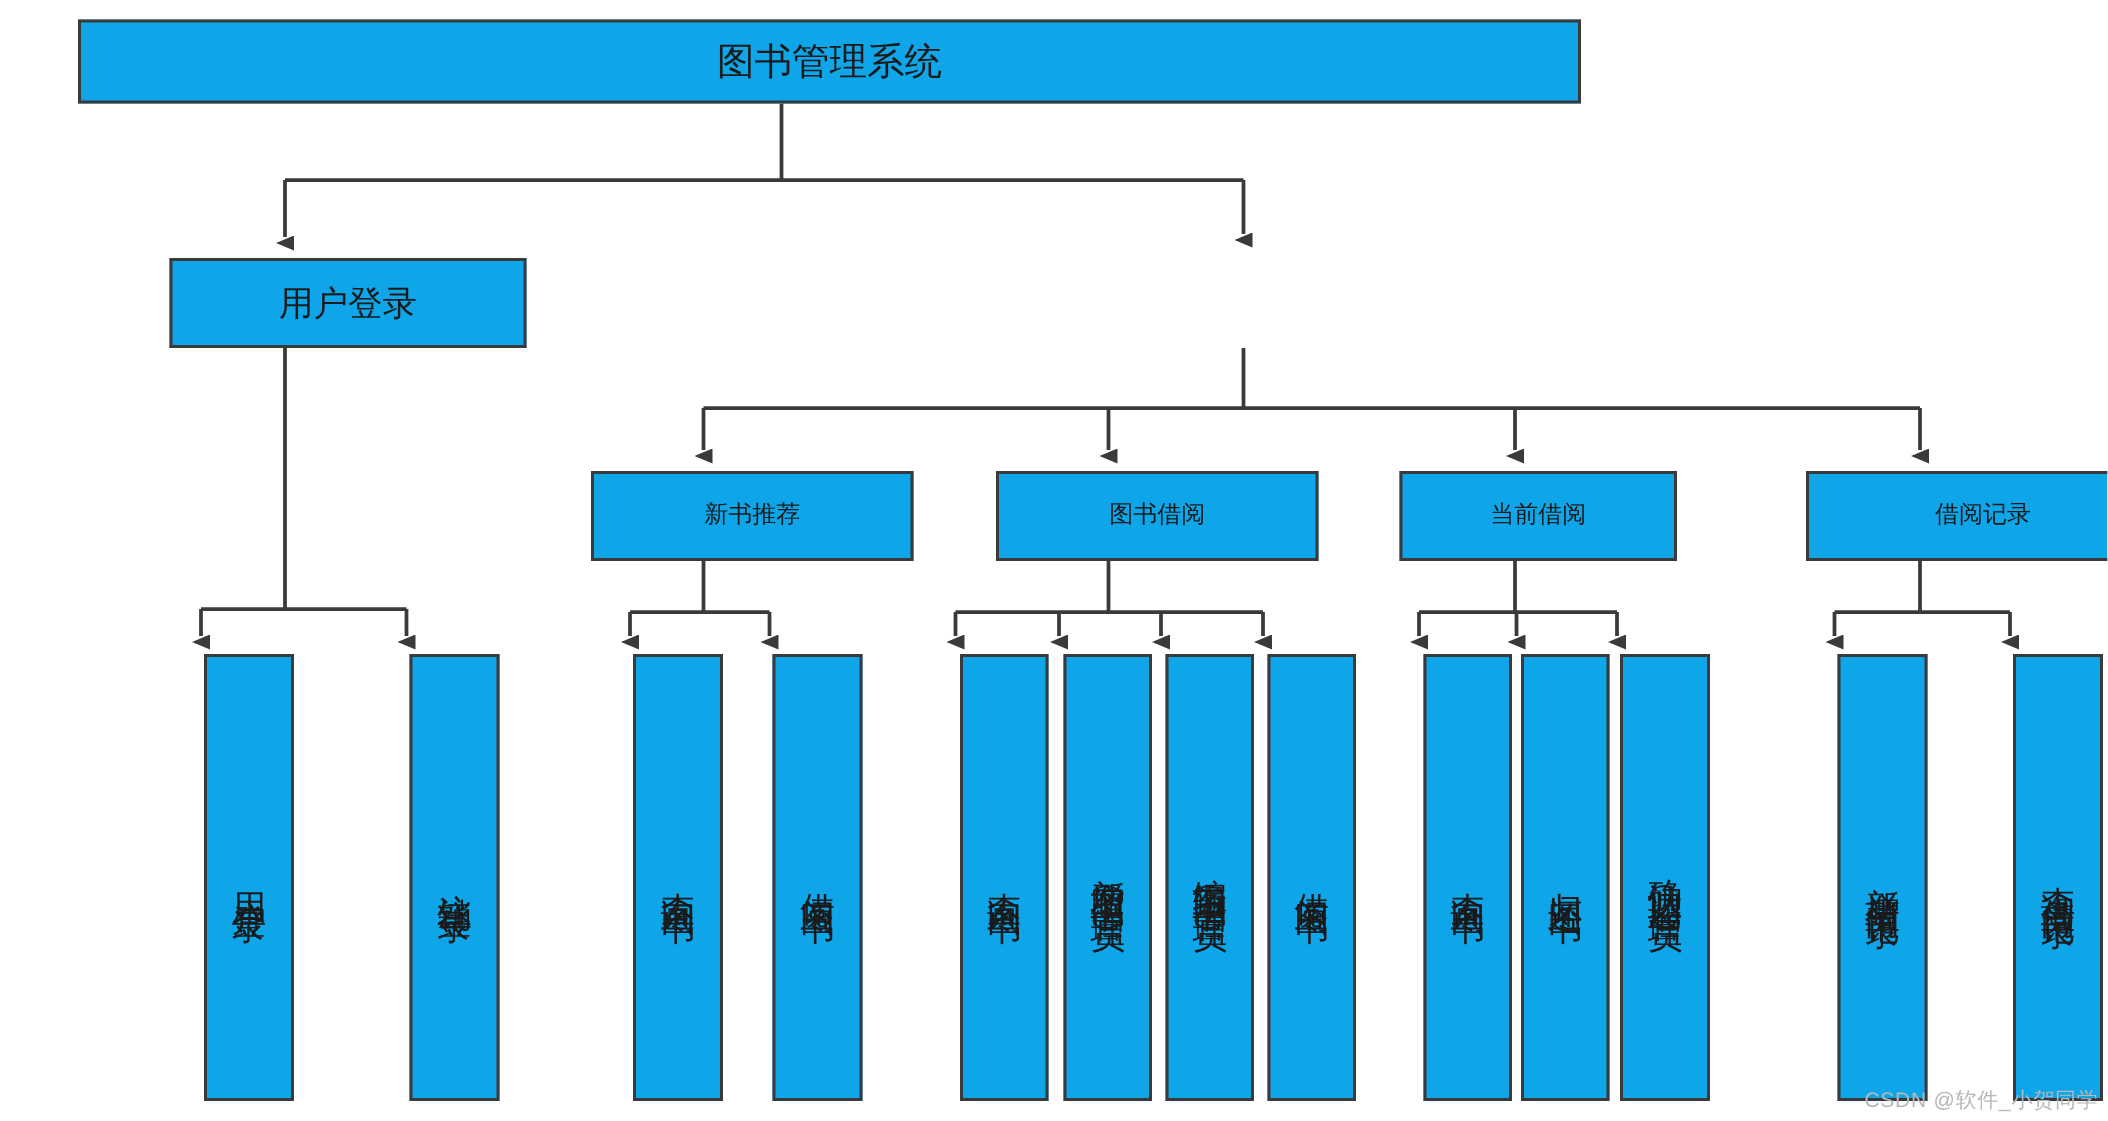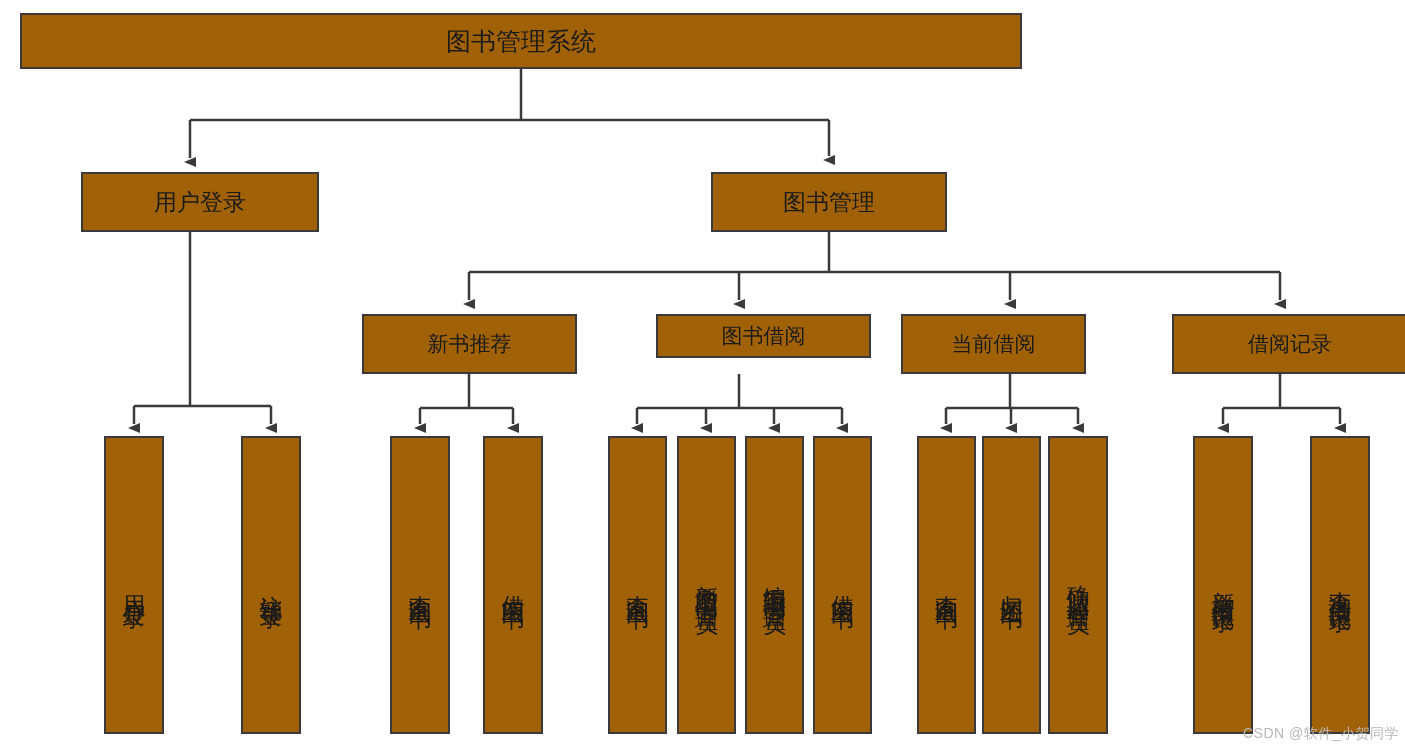--- a/index.html
+++ b/index.html
@@ -20,40 +20,41 @@
     left: 0;
     top: 0;
     width: 1405px;
     height: 747px;
     pointer-events: none;
   }
   .node {
     position: absolute;
     box-sizing: border-box;
     border: 2.5px solid #3a3a3a;
-    background: #a16207;
+    background: #0ea5e9;
     display: flex;
     align-items: center;
     justify-content: center;
     color: #1a1a1a;
+    margin-left: 32px;
   }
   .node .lbl {
     display: block;
     text-align: center;
     line-height: 1.05;
     white-space: nowrap;
   }
   .node-root .lbl {
     font-size: 25px;
   }
   .node-l1 .lbl {
     font-size: 23px;
   }
   .node-l2 .lbl {
-    font-size: 21px;
+    font-size: 16px;
   }
   .node-leaf {
     align-items: center;
     justify-content: center;
   }
   .node-leaf .lbl {
     writing-mode: vertical-rl;
     text-orientation: upright;
     font-size: 23px;
     letter-spacing: 4px;
@@ -126,28 +127,25 @@
     </g>
   </svg>
 
   <div class="node node-root" style="left:20px; top:13px; width:1002px; height:56px;">
     <span class="lbl">图书管理系统</span>
   </div>
 
   <div class="node node-l1" style="left:81px; top:172px; width:238px; height:60px;">
     <span class="lbl">用户登录</span>
   </div>
-  <div class="node node-l1" style="left:711px; top:172px; width:236px; height:60px;">
-    <span class="lbl">图书管理</span>
-  </div>
 
   <div class="node node-l2" style="left:362px; top:314px; width:215px; height:60px;">
     <span class="lbl">新书推荐</span>
   </div>
-  <div class="node node-l2" style="left:656px; top:314px; width:215px; height:44px;">
+  <div class="node node-l2" style="left:632px; top:314px; width:215px; height:60px;">
     <span class="lbl">图书借阅</span>
   </div>
   <div class="node node-l2" style="left:901px; top:314px; width:185px; height:60px;">
     <span class="lbl">当前借阅</span>
   </div>
   <div class="node node-l2" style="left:1172px; top:314px; width:236px; height:60px;">
     <span class="lbl">借阅记录</span>
   </div>
 
   <div class="node node-leaf" style="left:104px; top:436px; width:60px; height:298px;">

